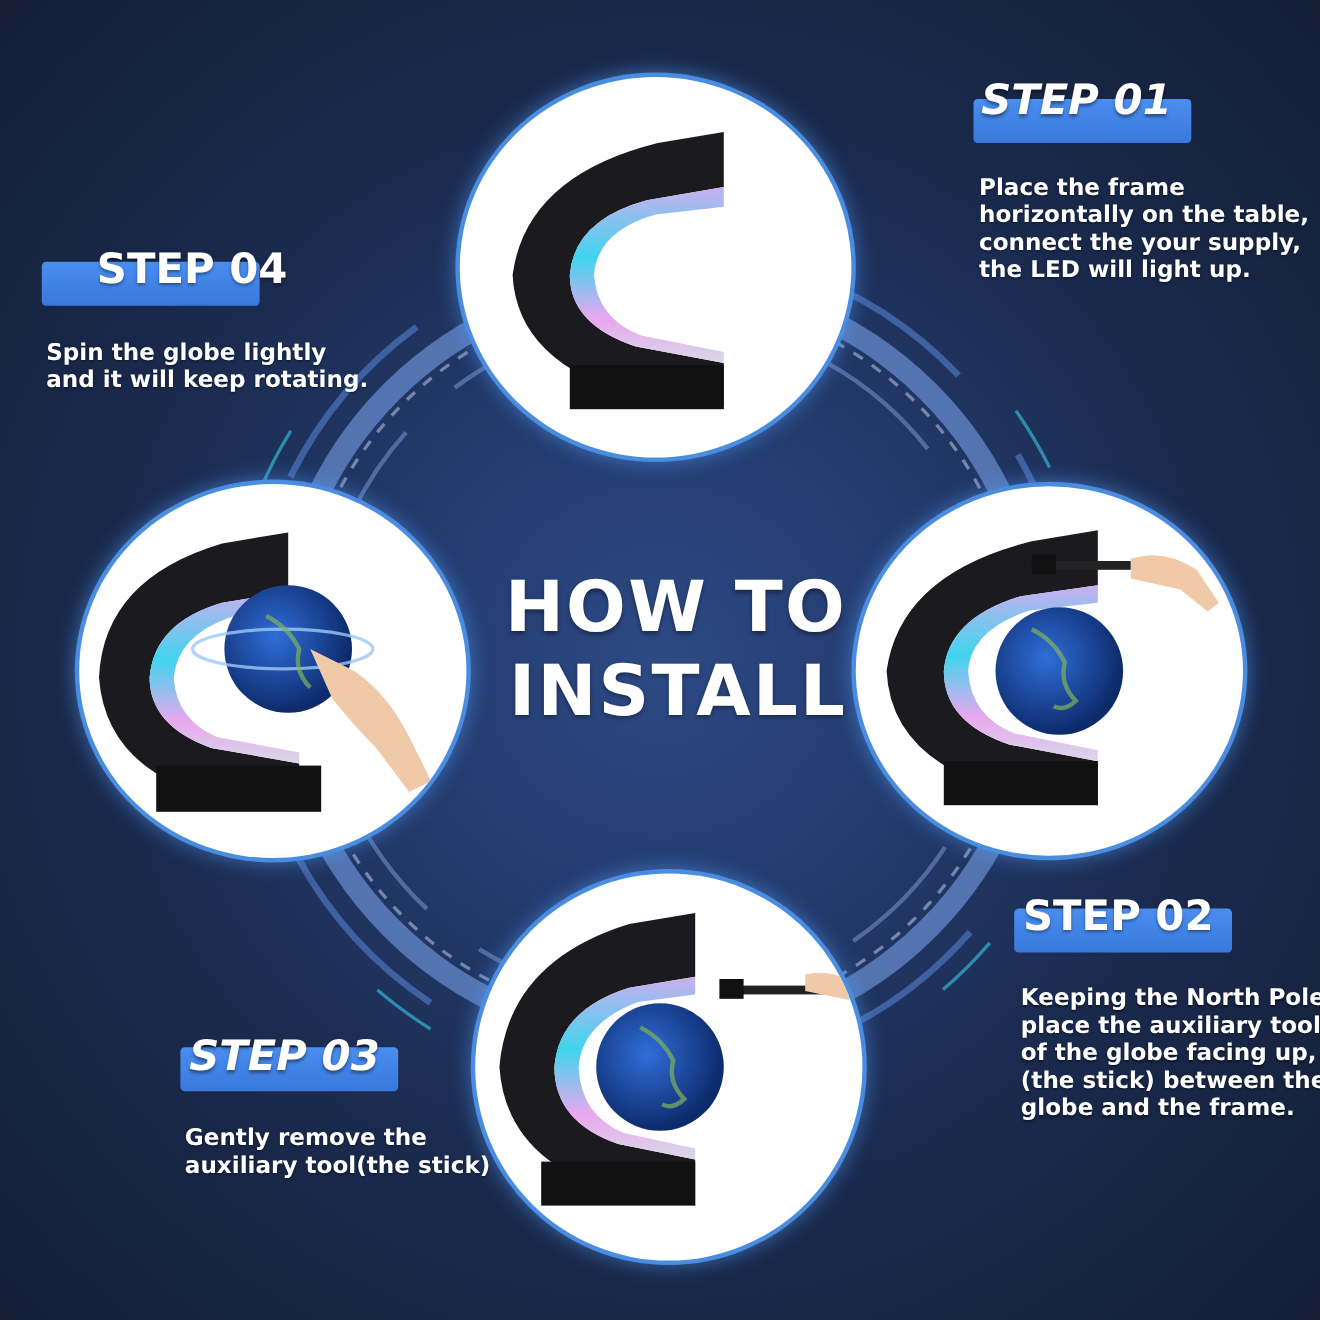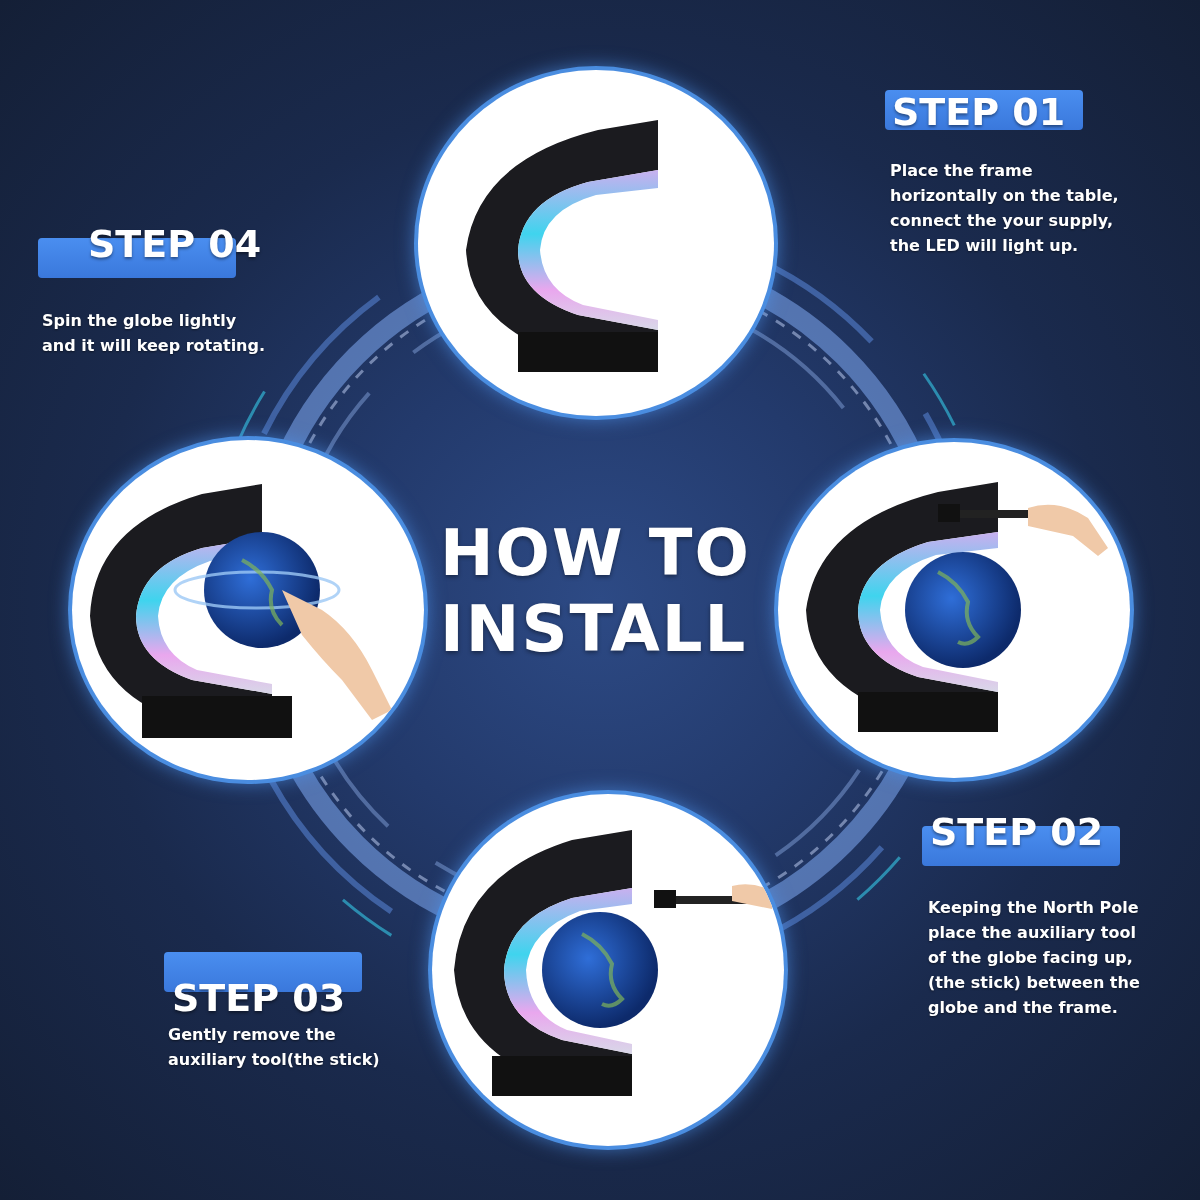--- a/index.html
+++ b/index.html
@@ -15,26 +15,26 @@
   }
   .badge {
     position:absolute; background: linear-gradient(180deg,#4a8ef0,#3a78dc);
     border-radius:4px; height:40px;
   }
   .badge-text {
     position:absolute; color:#fff; font-weight:bold; font-size:38px;
     letter-spacing:0px; text-shadow:0 2px 3px rgba(0,0,0,0.4); white-space:nowrap;
   }
   .desc {
-    position:absolute; color:#fff; font-size:16px; line-height:25px;
+    position:absolute; color:#fff; font-size:21px; line-height:25px;
     font-weight:bold; text-shadow: 0 1px 2px rgba(0,0,0,0.5);
   }
   .desc div { white-space:nowrap; }
   .title {
-    position:absolute; left:440px; top:515px; width:330px; text-align:left;
+    position:absolute; left:440px; top:515px; width:330px; text-align:right;
     color:#fff; font-weight:bold; font-size:64px; line-height:76px;
     text-shadow: 0 2px 4px rgba(0,0,0,0.4); letter-spacing:2px;
   }
   svg { position:absolute; }
 </style>
 </head>
 <body>
 
 <svg width="1200" height="1200" viewBox="0 0 1200 1200" style="left:0;top:0;">
   <circle cx="600" cy="600" r="345" fill="none" stroke="#7fa9f2" stroke-width="20" opacity="0.55"></circle>
@@ -133,21 +133,21 @@
     <path d="M210 150 l40 20 q30 20 50 60 l20 40 l-20 10 l-30 -40 q-20 -20 -40 -45 Z" fill="#f0c9a8"></path>
   </svg>
 </div>
 
 <div class="title">
   <div>HOW TO</div>
   <div>INSTALL</div>
 </div>
 
 <div class="badge" style="left:885px;top:90px;width:198px;"></div>
-<div class="badge-text" style="left:892px;top:90px;">STEP 01</div>
+<div class="badge-text" style="left:892px;top:69px;font-style:italic;">STEP 01</div>
 <div class="desc" style="left:890px;top:158px;">
   <div>Place the frame</div>
   <div>horizontally on the table,</div>
   <div>connect the your supply,</div>
   <div>the LED will light up.</div>
 </div>
 
 <div class="badge" style="left:38px;top:238px;width:198px;"></div>
 <div class="badge-text" style="left:44px;top:222px;margin-left:44px;">STEP 04</div>
 <div class="desc" style="left:42px;top:308px;">
@@ -159,17 +159,17 @@
 <div class="badge-text" style="left:930px;top:810px;">STEP 02</div>
 <div class="desc" style="left:928px;top:895px;">
   <div>Keeping the North Pole</div>
   <div>place the auxiliary tool</div>
   <div>of the globe facing up,</div>
   <div>(the stick) between the</div>
   <div>globe and the frame.</div>
 </div>
 
 <div class="badge" style="left:164px;top:952px;width:198px;"></div>
-<div class="badge-text" style="left:172px;top:976px;">STEP 03</div>
+<div class="badge-text" style="left:172px;top:938px;font-style:italic;">STEP 03</div>
 <div class="desc" style="left:168px;top:1022px;">
   <div>Gently remove the</div>
   <div>auxiliary tool(the stick)</div>
 </div>
 
 </body></html>

